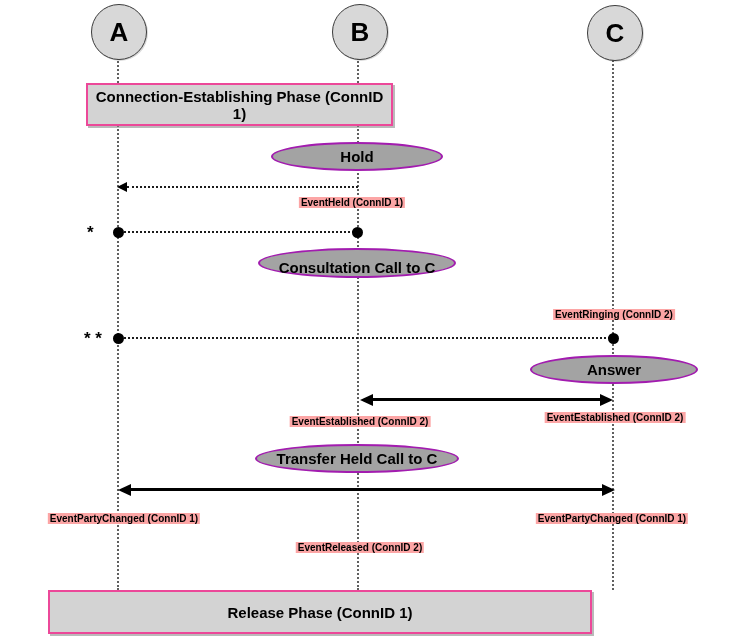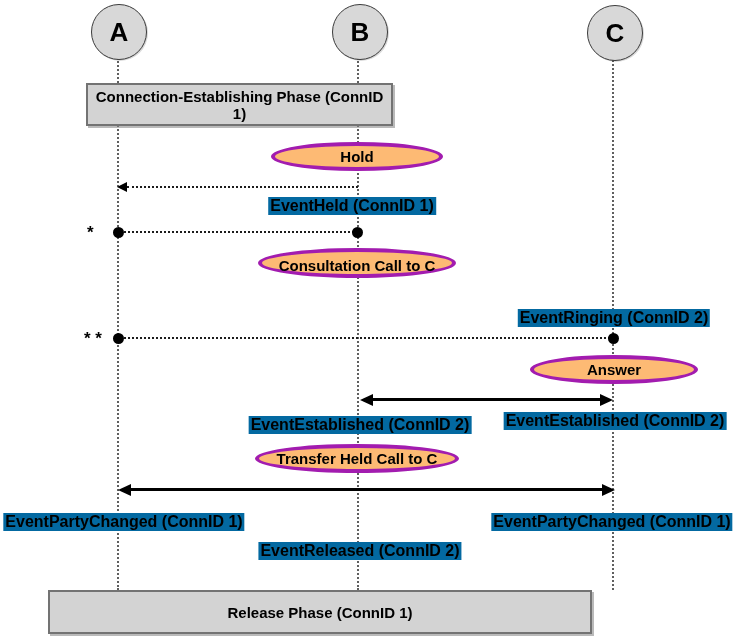--- a/index.html
+++ b/index.html
@@ -16,46 +16,46 @@
     font-size:26px; z-index:3;
     box-shadow:1px 1px 0 rgba(0,0,0,0.15);
   }
   
   .lifeline {
     position:absolute; width:0; border-left:2px dotted #5f5f5f; z-index:0;
   }
   
   .phase-box {
     position:absolute; box-sizing:border-box; background:#d3d3d3;
-    border:2px solid #737373; box-shadow:2px 2px 0 rgba(130,130,130,0.55);
+    border:2px solid #ec4899; box-shadow:2px 2px 0 rgba(130,130,130,0.55);
     display:flex; align-items:center; justify-content:center;
     font-size:15px; z-index:2; text-align:center;
   }
   
   .ellipse {
-    position:absolute; box-sizing:border-box; background:#fdba74;
-    border:4px solid #a21caf; border-radius:50%;
+    position:absolute; box-sizing:border-box; background:#a3a3a3;
+    border:2px solid #a21caf; border-radius:50%;
     display:flex; align-items:center; justify-content:center;
     font-size:15px; z-index:2; white-space:nowrap;
   }
   
   .dotline { position:absolute; height:0; border-top:2px dotted #1c1c1c; z-index:1; }
   
   .dot { position:absolute; width:11px; height:11px; border-radius:50%; background:#000; z-index:2; }
   
   .shaft { position:absolute; height:3px; background:#000; z-index:1; }
   
   .head { position:absolute; width:0; height:0; z-index:2; }
   .head.left  { border-top:6px solid transparent; border-bottom:6px solid transparent; border-right:13px solid #000; }
   .head.right { border-top:6px solid transparent; border-bottom:6px solid transparent; border-left:13px solid #000; }
   .head.small-left { border-top:5px solid transparent; border-bottom:5px solid transparent; border-right:10px solid #000; }
   
   .label {
-    position:absolute; font-size:16px; white-space:nowrap;
-    transform:translateX(-50%); z-index:2; background:#0369a1; padding:0 2px;
+    position:absolute; font-size:10px; white-space:nowrap;
+    transform:translateX(-50%); z-index:2; background:#fca5a5; padding:0 2px;
   }
   .marker { position:absolute; font-size:17px; z-index:2; white-space:nowrap; }
 </style>
 </head>
 <body>
 
 <div class="canvas">
 
   <div class="lifeline" style="left:117px; top:58px; height:532px;"></div>
   <div class="lifeline" style="left:357px; top:58px; height:532px;"></div>

